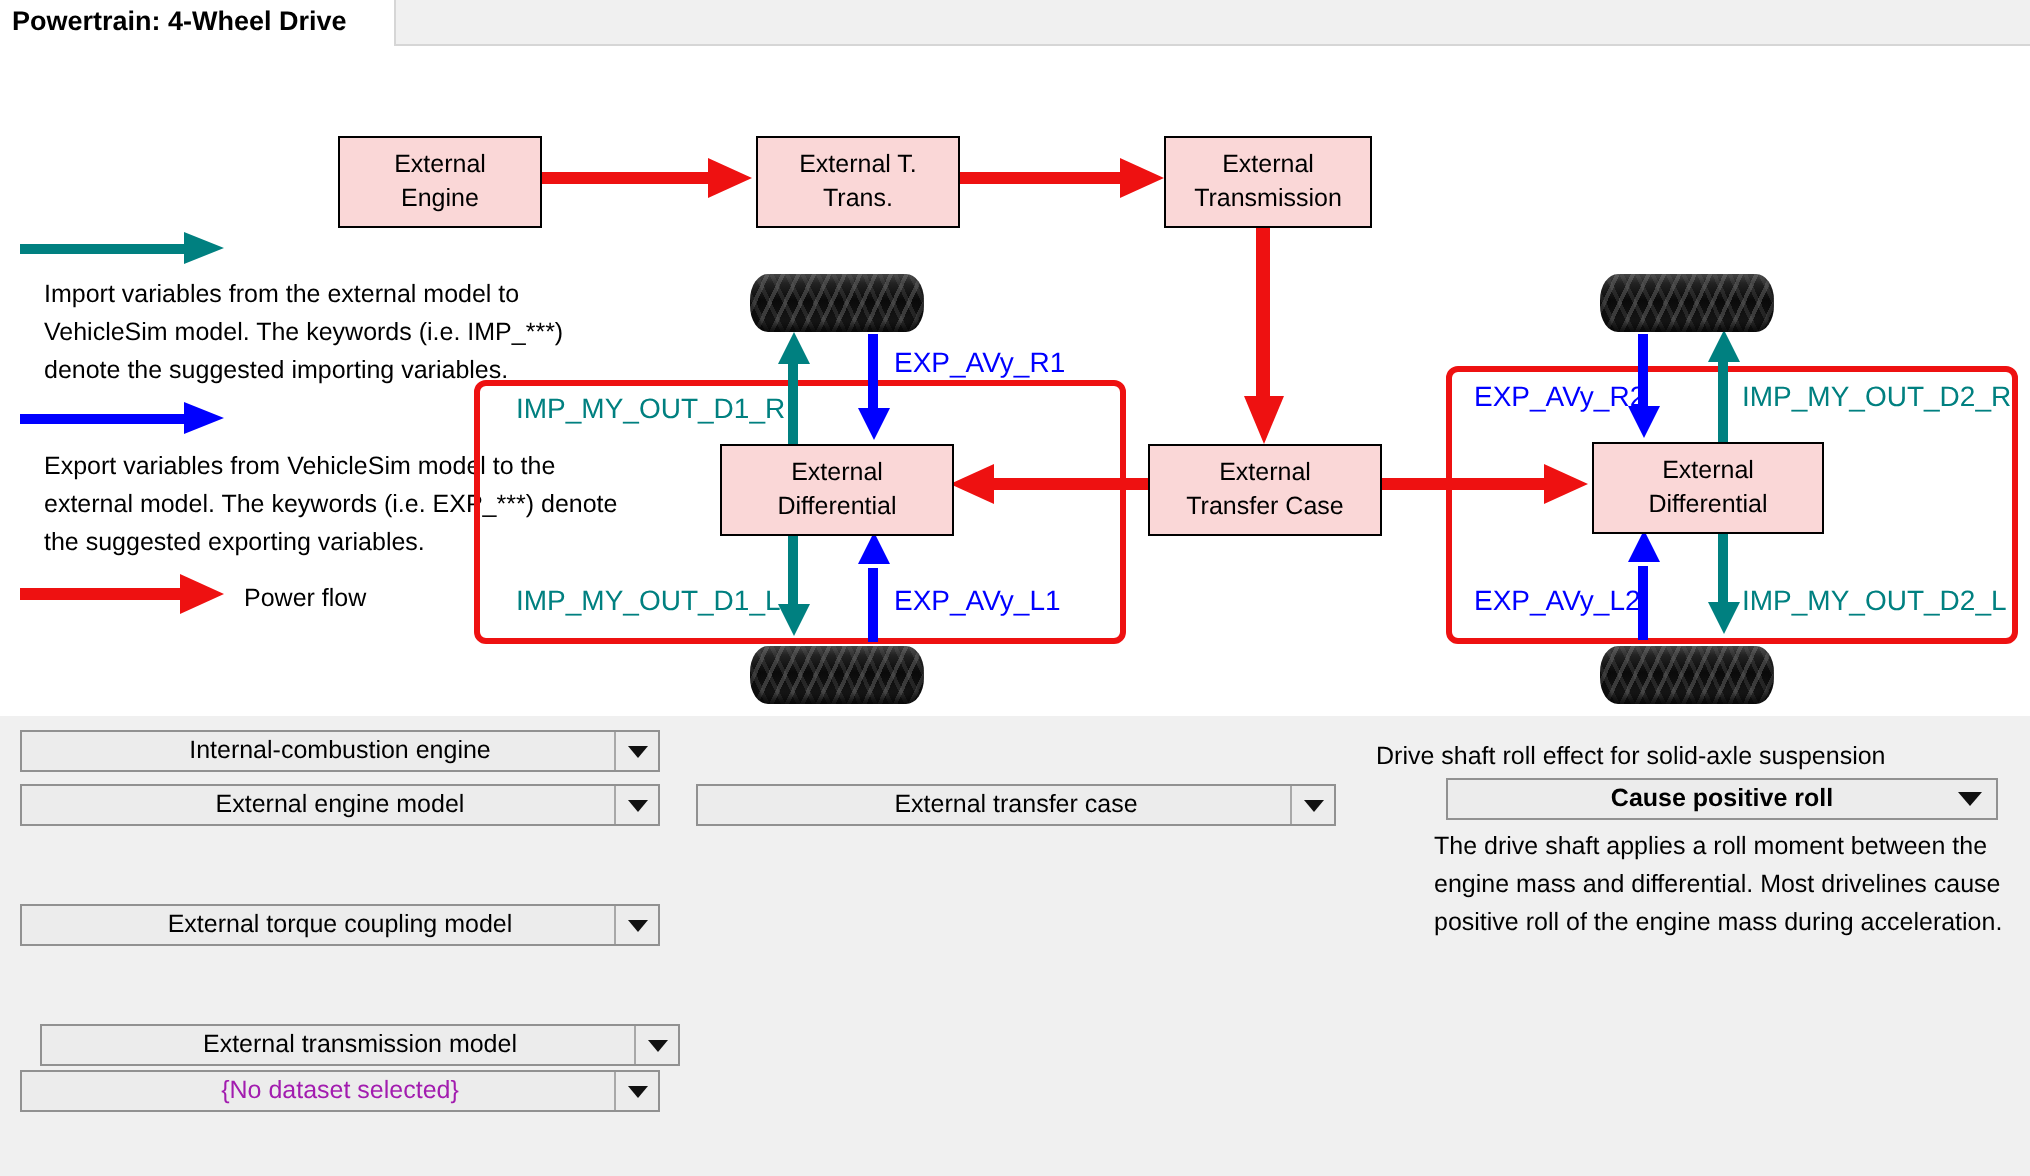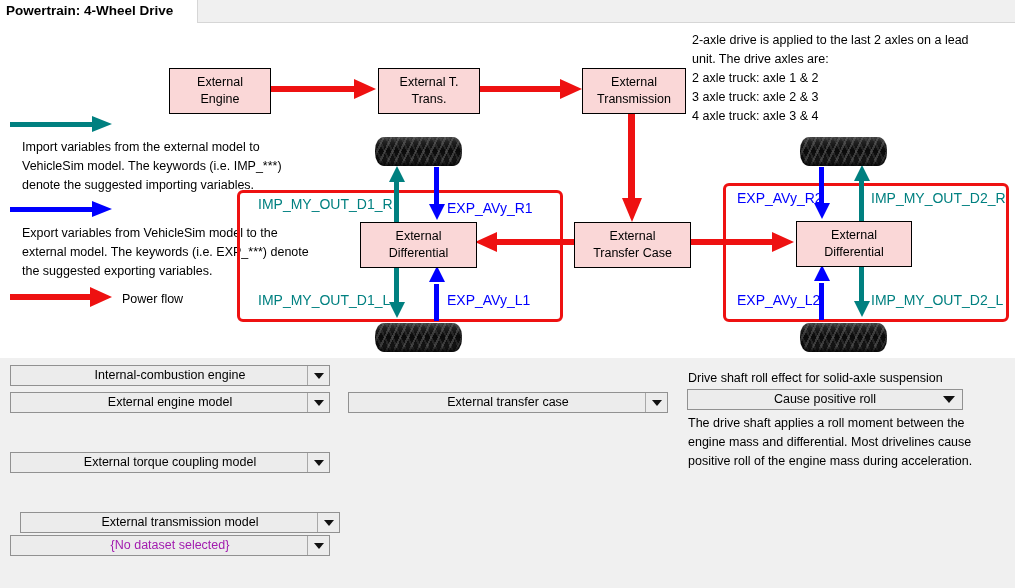--- a/index.html
+++ b/index.html
@@ -49,35 +49,30 @@
   
   .panel{left:0;top:358px;width:1015px;height:230px;background:#f0f0f0;}
   .dd{position:absolute;width:320px;height:21px;background:#ececec;border:1px solid #919191;
     box-sizing:border-box;font-size:12.5px;text-align:center;line-height:19px;cursor:default;}
   .dd .dd-split{position:absolute;right:21px;top:0;bottom:0;width:1px;background:#a8a8a8;}
   .dd .dd-arrow{position:absolute;right:5px;top:7px;width:0;height:0;
     border-left:5px solid transparent;border-right:5px solid transparent;border-top:6px solid #111;}
   .dd.nodivider .dd-arrow{right:7px;top:6px;border-left-width:6px;border-right-width:6px;border-top-width:7px;}
   .muted{color:#a21caf;}
   .ctl-label{font-size:12.5px;}
-  .ctl-desc{font-size:12.5px;line-height:19px;}
+  .ctl-desc{font-size:12.5px;line-height:19px;margin-left:29px;}
 </style>
 </head>
 <body>
 
 <div id="app">
 
   <div class="abs tabstrip"></div>
   <div class="abs title">Powertrain: 4-Wheel Drive</div>
 
-  <div class="abs note ml" style="left:692px;top:31px;">2-axle drive is applied to the last 2 axles on a lead
-unit. The drive axles are:
-2 axle truck: axle 1 &amp; 2
-3 axle truck: axle 2 &amp; 3
-4 axle truck: axle 3 &amp; 4</div>
 
   <div class="abs hline tealbg" style="left:10px;top:122px;width:84px;"></div>
   <div class="abs tri tri-r-teal" style="left:92px;top:116px;"></div>
   <div class="abs note ml" style="left:22px;top:138px;">Import variables from the external model to
 VehicleSim model. The keywords (i.e. IMP_***)
 denote the suggested importing variables.</div>
 
   <div class="abs hline bluebg" style="left:10px;top:207px;width:84px;"></div>
   <div class="abs tri tri-r-blue" style="left:92px;top:201px;"></div>
   <div class="abs note ml" style="left:22px;top:224px;">Export variables from VehicleSim model to the
@@ -138,21 +133,21 @@
   <div class="abs pinkbox" style="left:582px;top:68px;width:102px;height:44px;">External
 Transmission</div>
   <div class="abs pinkbox" style="left:574px;top:222px;width:115px;height:44px;">External
 Transfer Case</div>
   <div class="abs pinkbox" style="left:360px;top:222px;width:115px;height:44px;">External
 Differential</div>
   <div class="abs pinkbox" style="left:796px;top:221px;width:114px;height:44px;">External
 Differential</div>
 
   <div class="abs port imp" style="left:258px;top:196px;">IMP_MY_OUT_D1_R</div>
-  <div class="abs port exp" style="left:447px;top:200px;">EXP_AVy_R1</div>
+  <div class="abs port exp" style="left:447px;top:173px;">EXP_AVy_R1</div>
   <div class="abs port imp" style="left:258px;top:292px;">IMP_MY_OUT_D1_L</div>
   <div class="abs port exp" style="left:447px;top:292px;">EXP_AVy_L1</div>
   <div class="abs port exp" style="left:737px;top:190px;">EXP_AVy_R2</div>
   <div class="abs port imp" style="left:871px;top:190px;">IMP_MY_OUT_D2_R</div>
   <div class="abs port exp" style="left:737px;top:292px;">EXP_AVy_L2</div>
   <div class="abs port imp" style="left:871px;top:292px;">IMP_MY_OUT_D2_L</div>
 
   <div class="abs panel"></div>
 
   <div class="dd" style="left:10px;top:365px;">
@@ -181,21 +176,21 @@
     <span class="dd-arrow"></span>
   </div>
 
   <div class="dd" style="left:348px;top:392px;">
     <span>External transfer case</span>
     <span class="dd-split"></span>
     <span class="dd-arrow"></span>
   </div>
 
   <div class="abs ctl-label" style="left:688px;top:371px;">Drive shaft roll effect for solid-axle suspension</div>
-  <div class="dd nodivider" style="left:687px;top:389px;width:276px;">
+  <div class="dd nodivider" style="left:723px;top:389px;width:276px;font-weight:bold;">
     <span>Cause positive roll</span>
     
     <span class="dd-arrow"></span>
   </div>
   <div class="abs ctl-desc ml" style="left:688px;top:414px;">The drive shaft applies a roll moment between the
 engine mass and differential. Most drivelines cause
 positive roll of the engine mass during acceleration.</div>
 
 </div>
 

